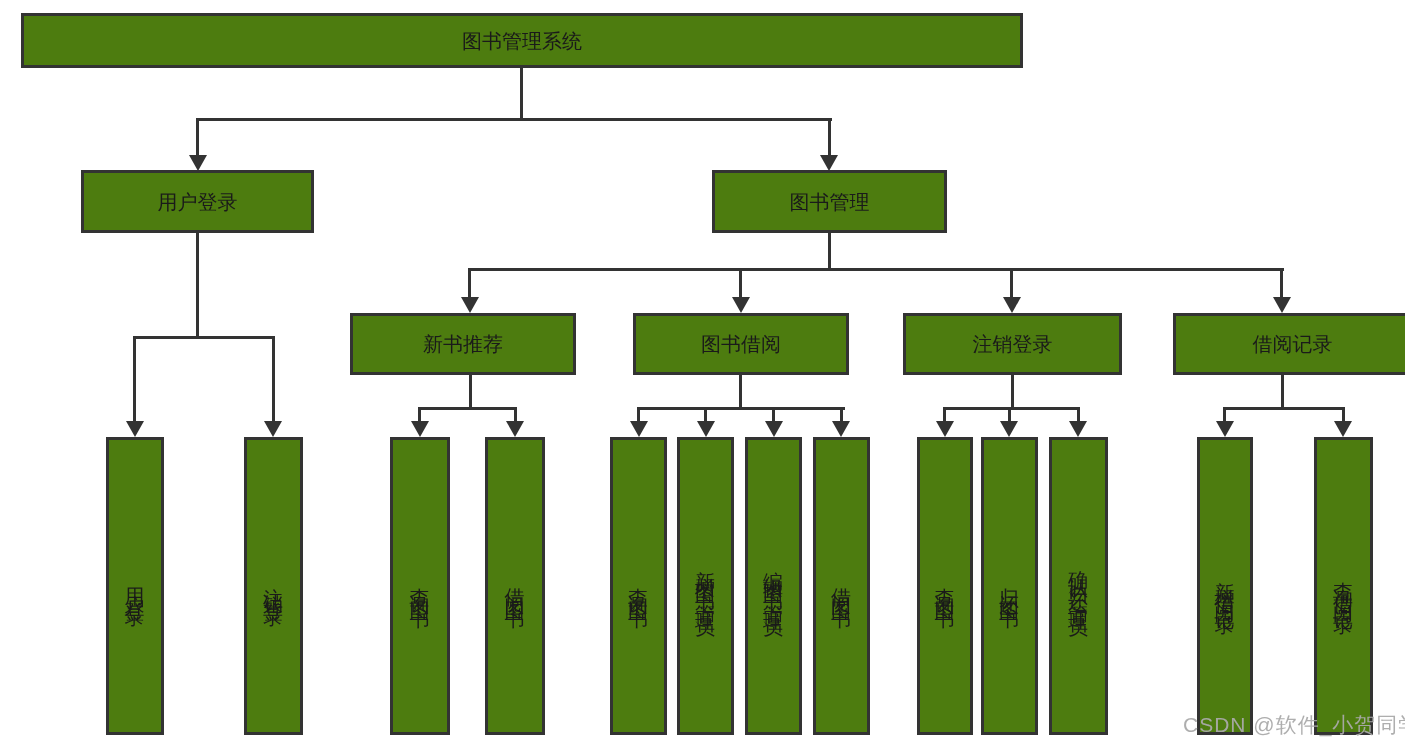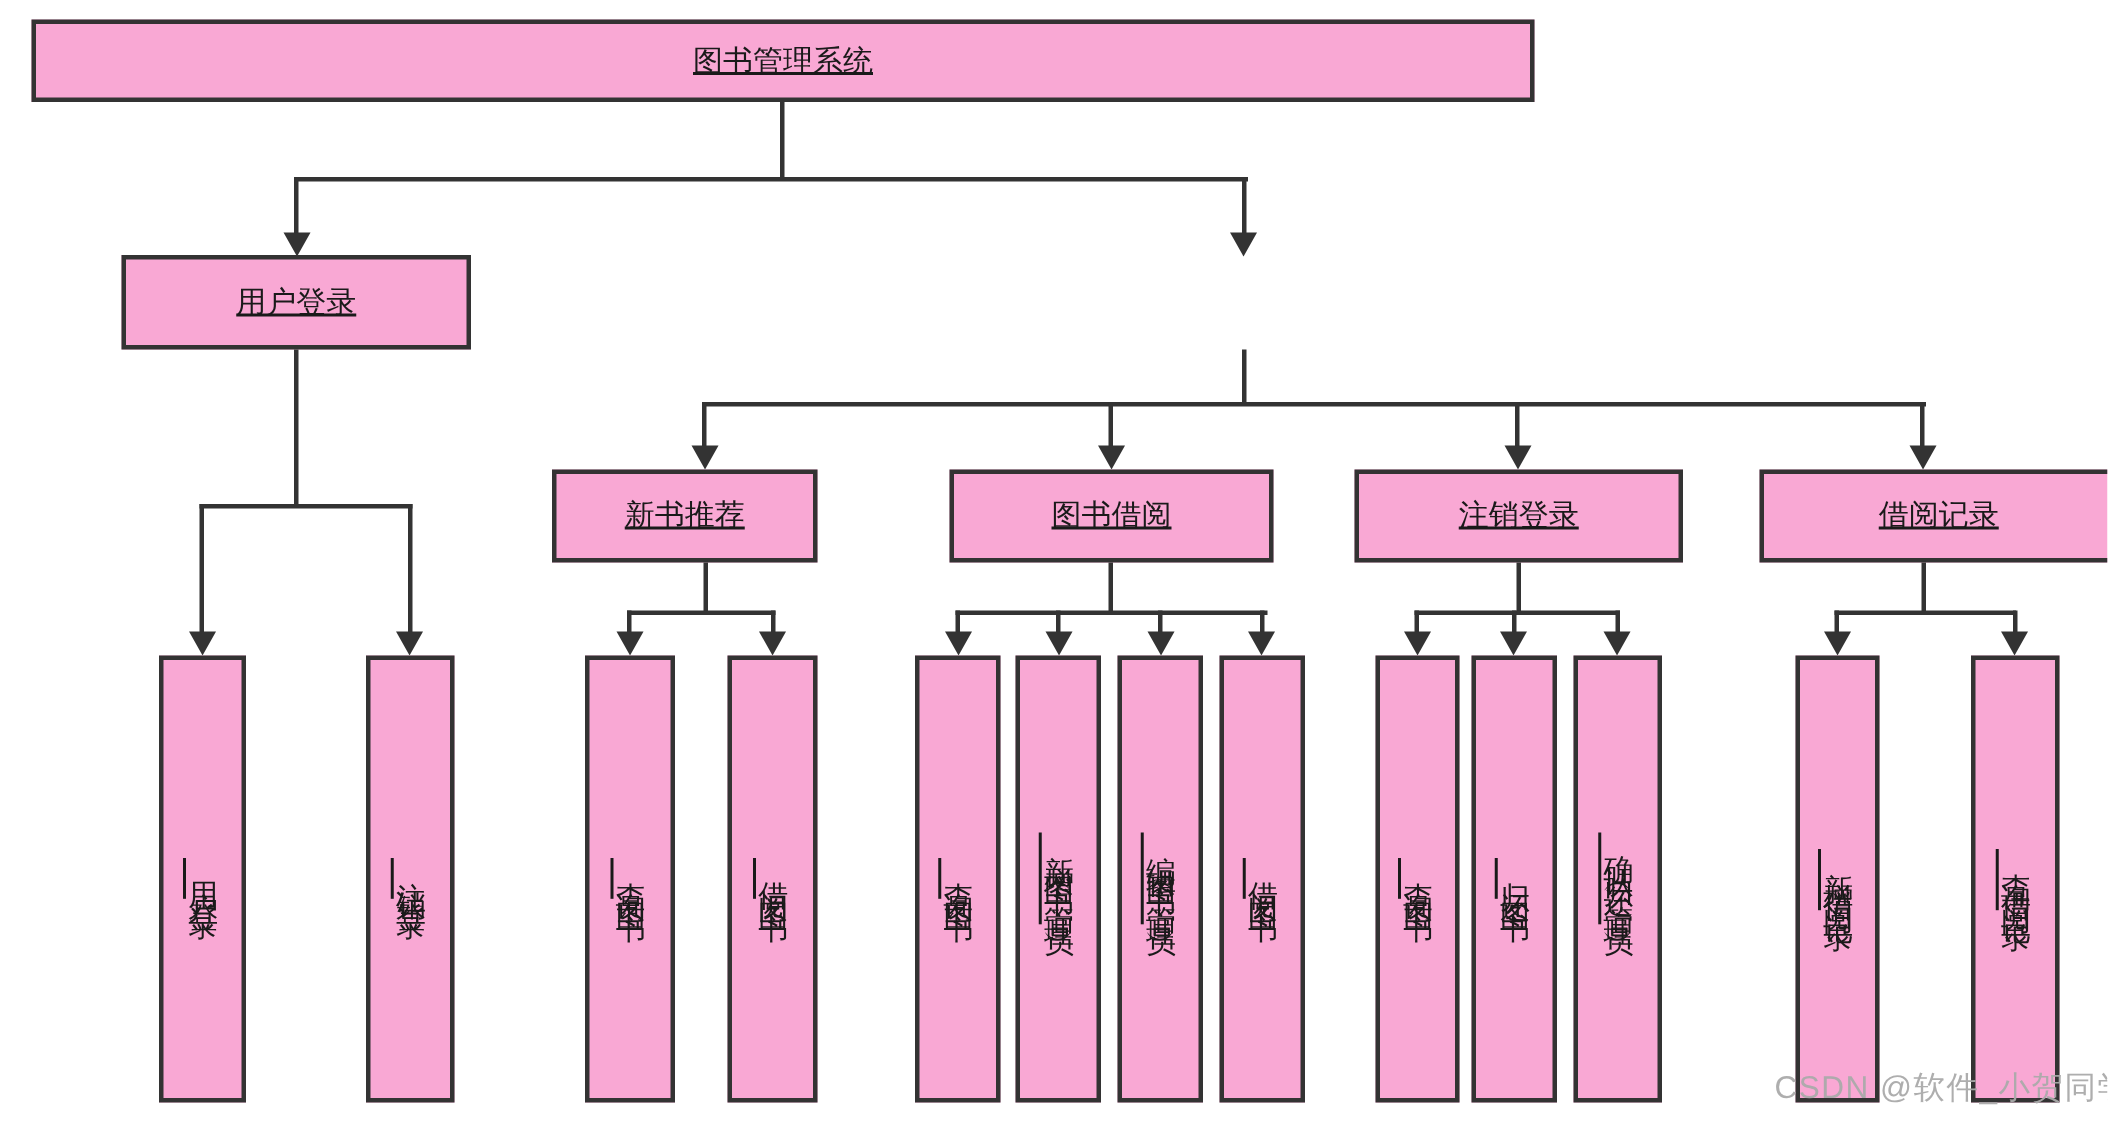--- a/index.html
+++ b/index.html
@@ -6,30 +6,29 @@
   .canvas{
     position:relative;
     width:1405px;height:747px;
     background:#ffffff;
     font-family:"Liberation Sans", sans-serif;
     overflow:hidden;
   }
   .box{
     position:absolute;
     box-sizing:border-box;
-    background:#f9a8d4;
+    background:#4d7c0f;
     border:3px solid #333333;
     display:flex;
     align-items:center;
     justify-content:center;
     color:#1a1a1a;
     font-size:20px;
     line-height:1.2;
     white-space:nowrap;
-    text-decoration:underline;
   }
   .leaf{
     writing-mode:vertical-rl;
     text-orientation:mixed;
     letter-spacing:0.34em;
     white-space:normal;
     font-size:20px;
   }
   .vline,.hline{position:absolute;background:#333333;}
   .vline{width:3px;}
@@ -59,40 +58,41 @@
   <div class="box" style="left:21px;top:13px;width:1002px;height:55px;">图书管理系统</div>
 
   <div class="vline" style="left:520px;top:68px;height:52px;"></div>
   <div class="hline" style="left:196px;top:118px;width:636px;"></div>
   <div class="vline" style="left:196px;top:118px;height:38px;"></div>
   <div class="arrow" style="left:189px;top:155px;"></div>
   <div class="vline" style="left:828px;top:118px;height:38px;"></div>
   <div class="arrow" style="left:820px;top:155px;"></div>
 
   <div class="box" style="left:81px;top:170px;width:233px;height:63px;">用户登录</div>
+  <div class="box" style="left:712px;top:170px;width:235px;height:63px;">图书管理</div>
 
   <div class="vline" style="left:196px;top:233px;height:105px;"></div>
   <div class="hline" style="left:133px;top:336px;width:142px;"></div>
   <div class="vline" style="left:133px;top:336px;height:87px;"></div>
   <div class="arrow" style="left:126px;top:421px;"></div>
   <div class="vline" style="left:272px;top:336px;height:87px;"></div>
   <div class="arrow" style="left:264px;top:421px;"></div>
 
   <div class="vline" style="left:828px;top:233px;height:37px;"></div>
   <div class="hline" style="left:468px;top:268px;width:816px;"></div>
   <div class="vline" style="left:468px;top:268px;height:31px;"></div>
   <div class="arrow" style="left:461px;top:297px;"></div>
   <div class="vline" style="left:739px;top:268px;height:31px;"></div>
   <div class="arrow" style="left:732px;top:297px;"></div>
   <div class="vline" style="left:1010px;top:268px;height:31px;"></div>
   <div class="arrow" style="left:1003px;top:297px;"></div>
   <div class="vline" style="left:1280px;top:268px;height:31px;"></div>
   <div class="arrow" style="left:1273px;top:297px;"></div>
 
-  <div class="box" style="left:368px;top:313px;width:177px;height:62px;">新书推荐</div>
+  <div class="box" style="left:350px;top:313px;width:226px;height:62px;">新书推荐</div>
   <div class="box" style="left:633px;top:313px;width:216px;height:62px;">图书借阅</div>
   <div class="box" style="left:903px;top:313px;width:219px;height:62px;">注销登录</div>
   <div class="box" style="left:1173px;top:313px;width:239px;height:62px;">借阅记录</div>
 
   <div class="vline" style="left:469px;top:375px;height:34px;"></div>
   <div class="hline" style="left:418px;top:407px;width:99px;"></div>
   <div class="vline" style="left:418px;top:407px;height:16px;"></div>
   <div class="arrow" style="left:411px;top:421px;"></div>
   <div class="vline" style="left:514px;top:407px;height:16px;"></div>
   <div class="arrow" style="left:506px;top:421px;"></div>

